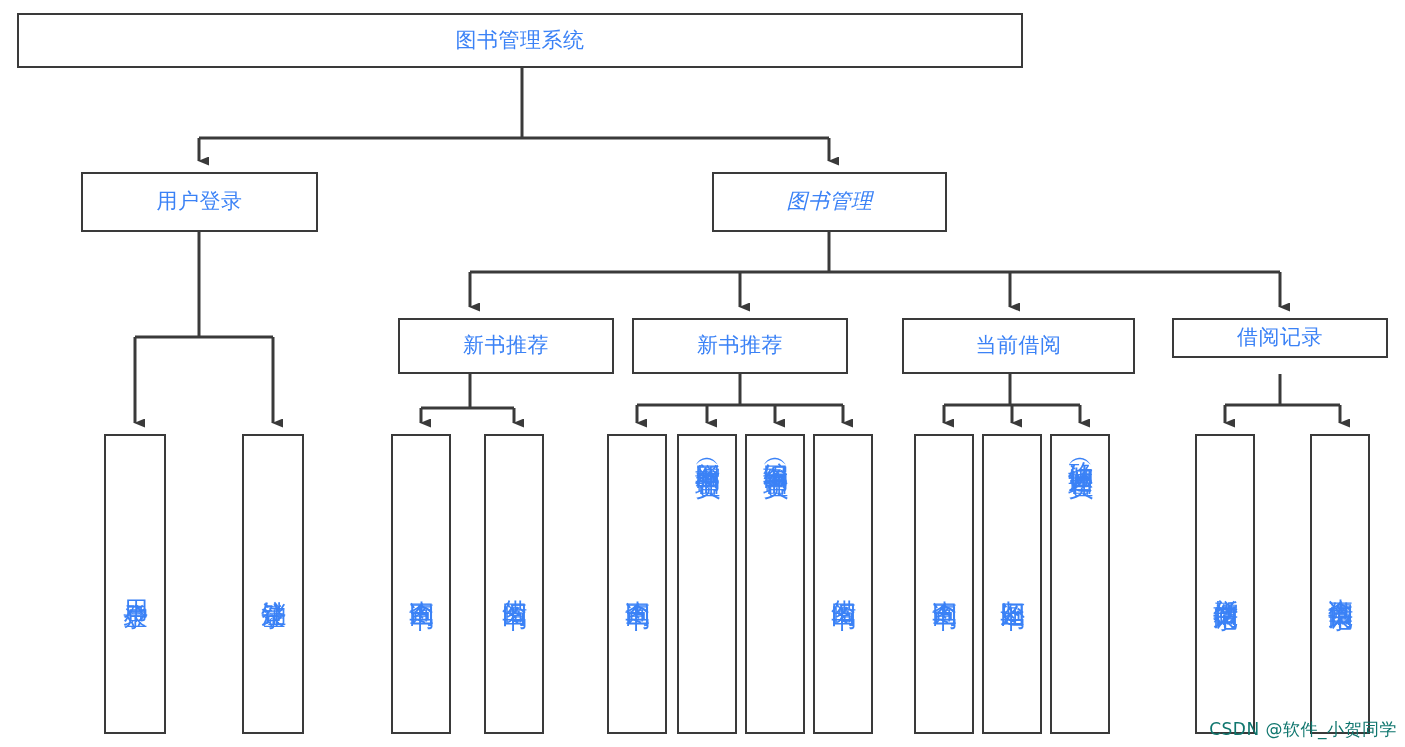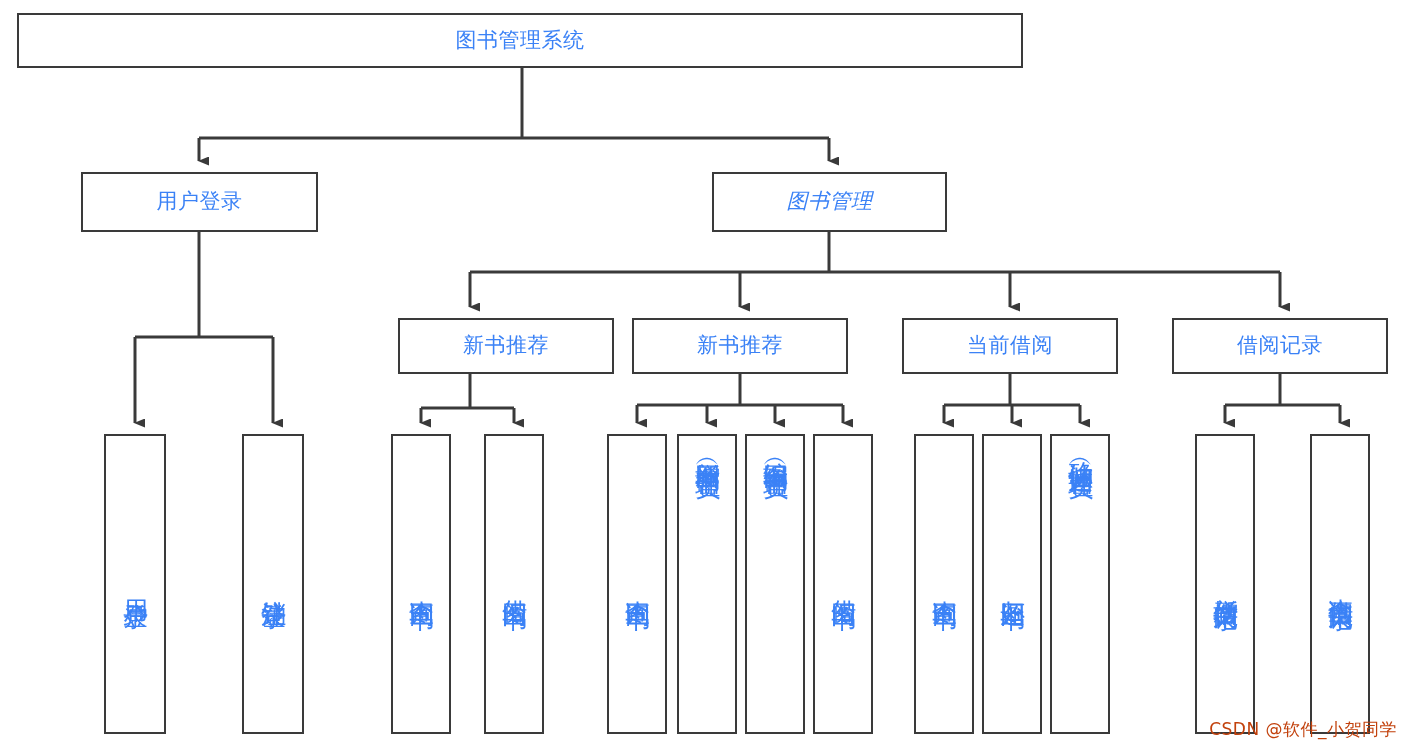--- a/index.html
+++ b/index.html
@@ -61,21 +61,21 @@
   }
   .node.vertical.centered {
     align-items: center;
     padding-top: 0;
   }
   .watermark {
     position: absolute;
     right: 8px;
     bottom: 6px;
     font-size: 17px;
-    color: #c2410c;
+    color: #0f766e;
     letter-spacing: 0.5px;
     white-space: nowrap;
   }
 </style>
 </head>
 <body>
 
 <div id="diagram-root">
   <svg class="edges" viewBox="0 0 1405 747">
     <defs>
@@ -142,24 +142,24 @@
       </div>
       <div class="node horizontal" style="left: 712px; top: 172px; width: 235px; height: 60px; font-style: italic;">
         <span class="node-label">图书管理</span>
       </div>
       <div class="node horizontal" style="left: 362px; top: 318px; width: 216px; height: 56px; margin-left: 36px;">
         <span class="node-label">新书推荐</span>
       </div>
       <div class="node horizontal" style="left: 632px; top: 318px; width: 216px; height: 56px;">
         <span class="node-label">新书推荐</span>
       </div>
-      <div class="node horizontal" style="left: 902px; top: 318px; width: 216px; height: 56px;">
+      <div class="node horizontal" style="left: 902px; top: 318px; width: 233px; height: 56px;">
         <span class="node-label">当前借阅</span>
       </div>
-      <div class="node horizontal" style="left: 1172px; top: 318px; width: 216px; height: 56px;">
+      <div class="node horizontal" style="left: 1172px; top: 318px; width: 216px; height: 40px;">
         <span class="node-label">借阅记录</span>
       </div>
       <div class="node vertical centered" style="left: 104px; top: 434px; width: 62px; height: 300px;">
         <span class="node-label">用户登录</span>
       </div>
       <div class="node vertical centered" style="left: 242px; top: 434px; width: 62px; height: 300px;">
         <span class="node-label">注销登录</span>
       </div>
       <div class="node vertical centered" style="left: 391px; top: 434px; width: 60px; height: 300px;">
         <span class="node-label">查询图书</span>

